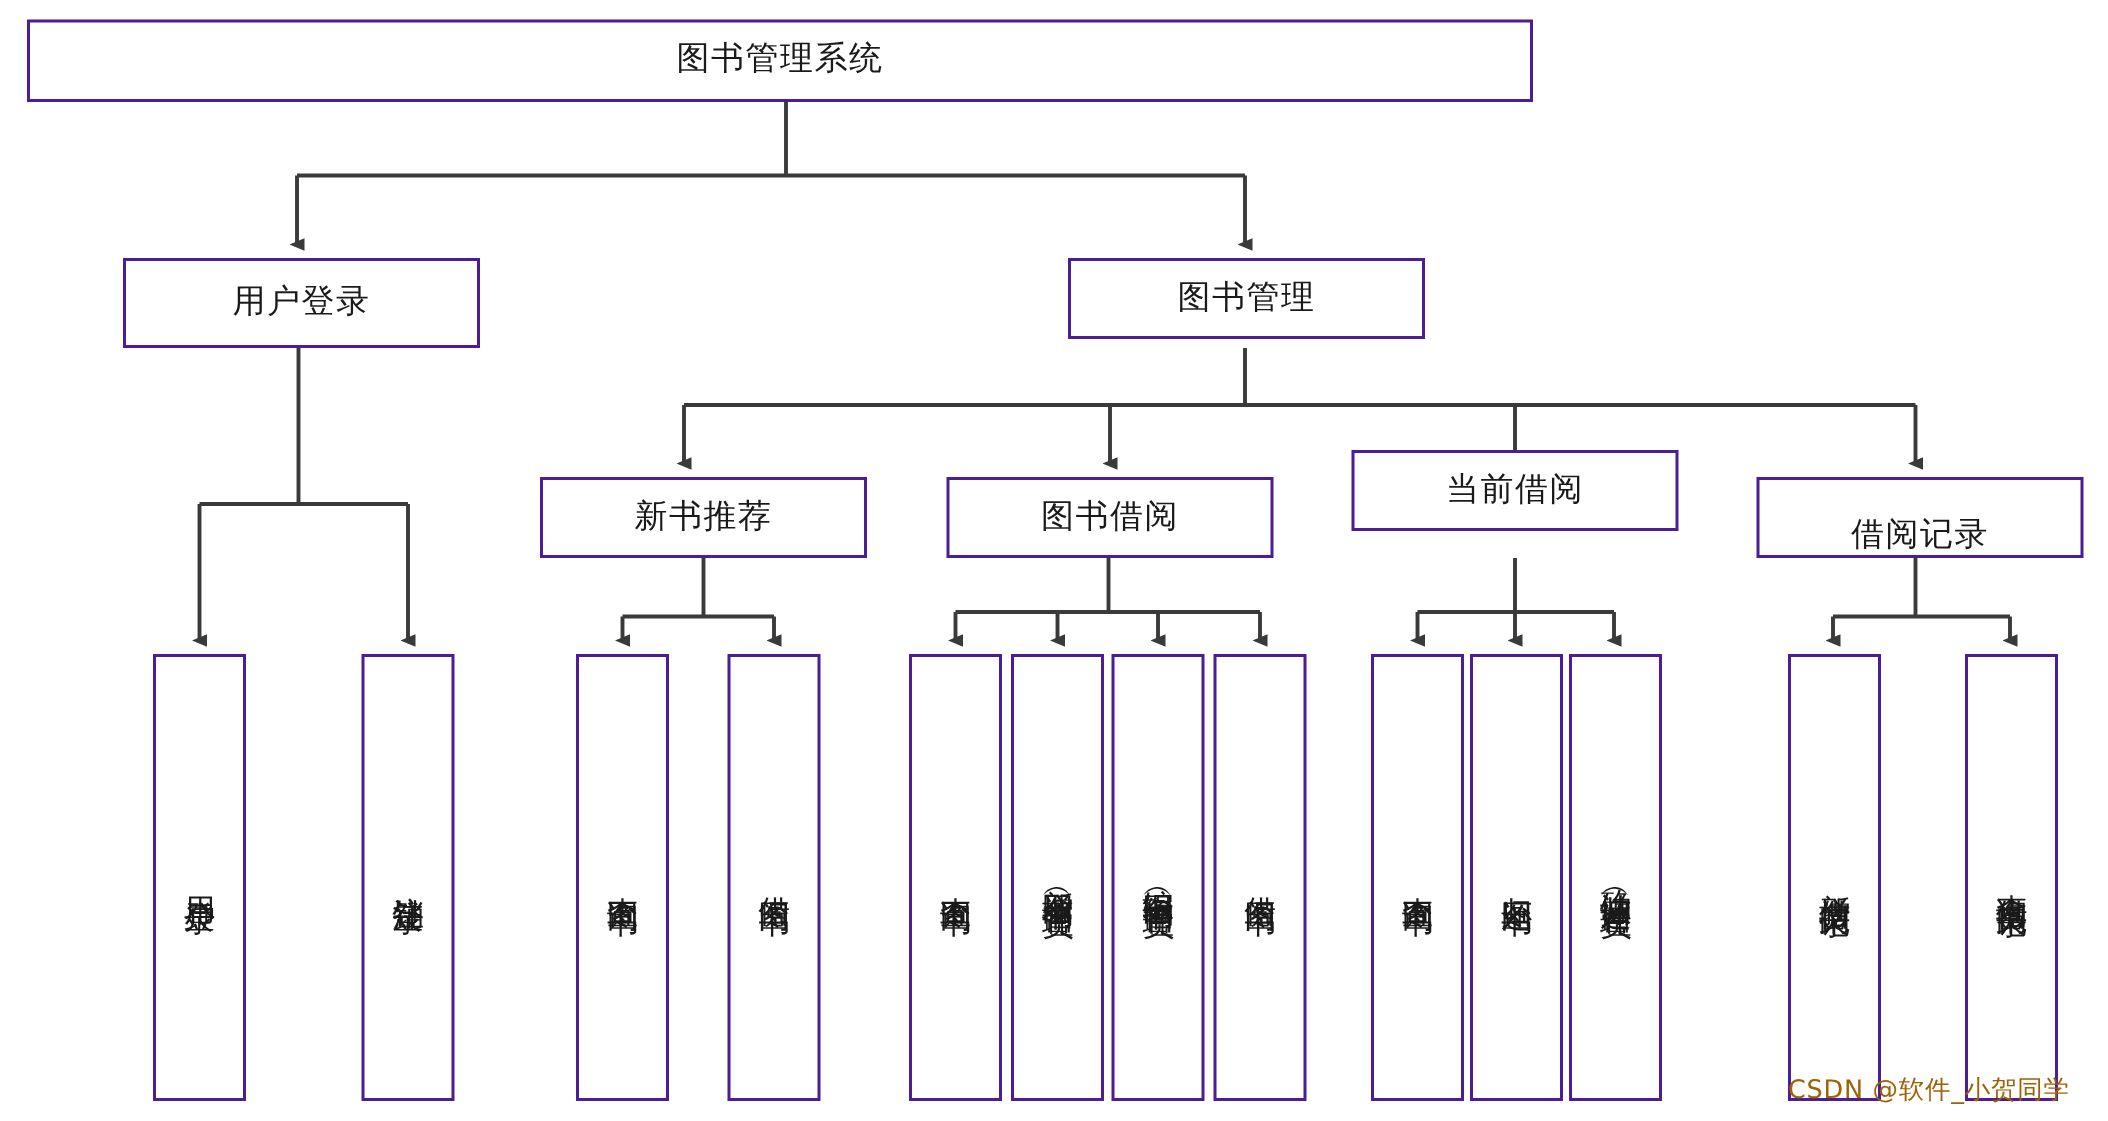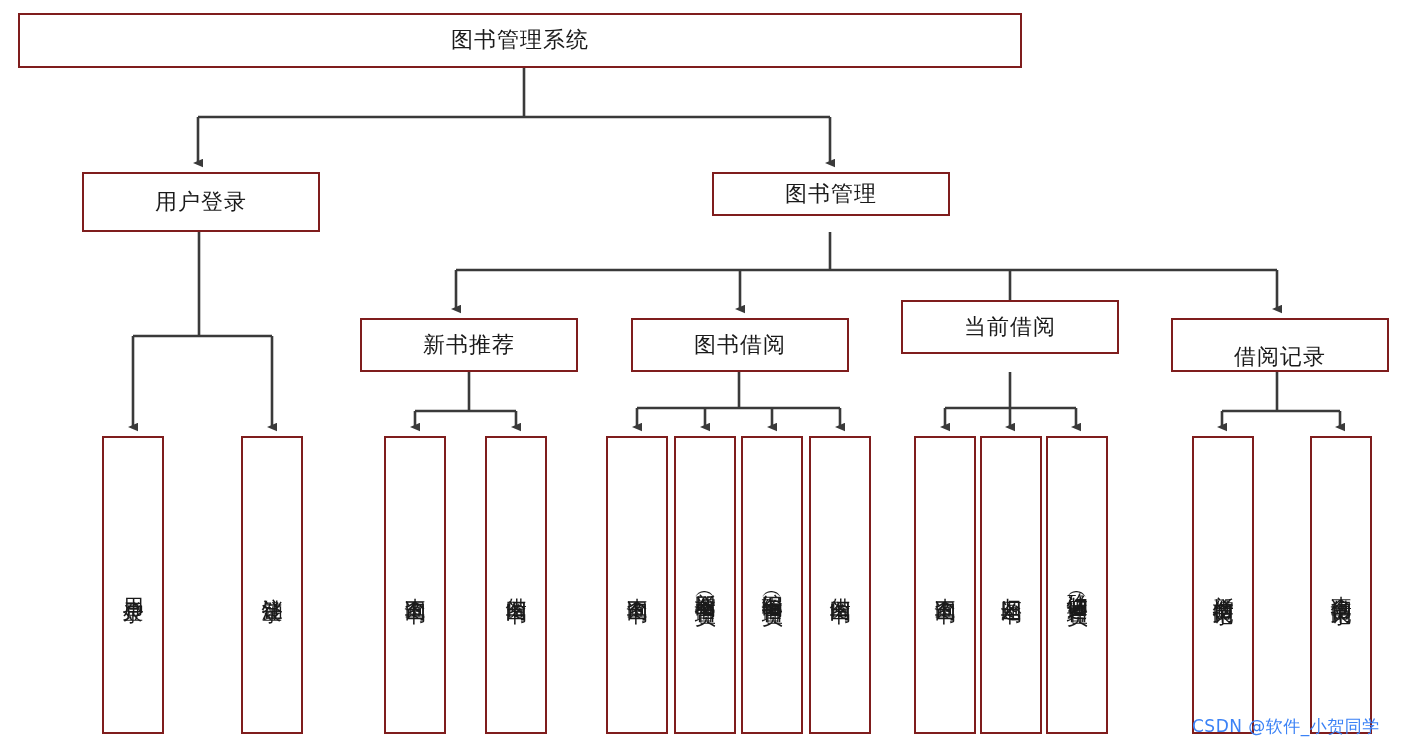--- a/index.html
+++ b/index.html
@@ -22,21 +22,21 @@
     position: absolute;
     left: 0;
     top: 0;
     width: 1405px;
     height: 747px;
     pointer-events: none;
   }
   .node {
     position: absolute;
     box-sizing: border-box;
-    border: 2px solid #7f1d1d;
+    border: 2px solid #4c1d95;
     background: #ffffff;
     display: flex;
     align-items: center;
     justify-content: center;
     color: #1a1a1a;
   }
   .node.horiz {
     font-size: 22px;
     letter-spacing: 1px;
     line-height: 1.2;
@@ -52,21 +52,21 @@
   }
   .node.vert .vtext {
     writing-mode: vertical-rl;
     text-orientation: upright;
     display: block;
     max-height: 100%;
   }
   .watermark {
     position: absolute;
     font-size: 17px;
-    color: #3b82f6;
+    color: #a16207;
     letter-spacing: 0.5px;
     white-space: nowrap;
     font-family: "DejaVu Sans", "Liberation Sans", sans-serif;
   }
 </style>
 </head>
 <body>
 
 <div id="canvas">
 
@@ -120,21 +120,21 @@
     </g>
   </svg>
 
   <div class="node horiz" style="left:18px; top:13px; width:1004px; height:55px;">
     <span>图书管理系统</span>
   </div>
 
   <div class="node horiz" style="left:82px; top:172px; width:238px; height:60px;">
     <span>用户登录</span>
   </div>
-  <div class="node horiz" style="left:712px; top:172px; width:238px; height:44px;">
+  <div class="node horiz" style="left:712px; top:172px; width:238px; height:54px;">
     <span>图书管理</span>
   </div>
 
   <div class="node horiz" style="left:360px; top:318px; width:218px; height:54px;">
     <span>新书推荐</span>
   </div>
   <div class="node horiz" style="left:631px; top:318px; width:218px; height:54px;">
     <span>图书借阅</span>
   </div>
   <div class="node horiz" style="left:901px; top:300px; width:218px; height:54px;">

